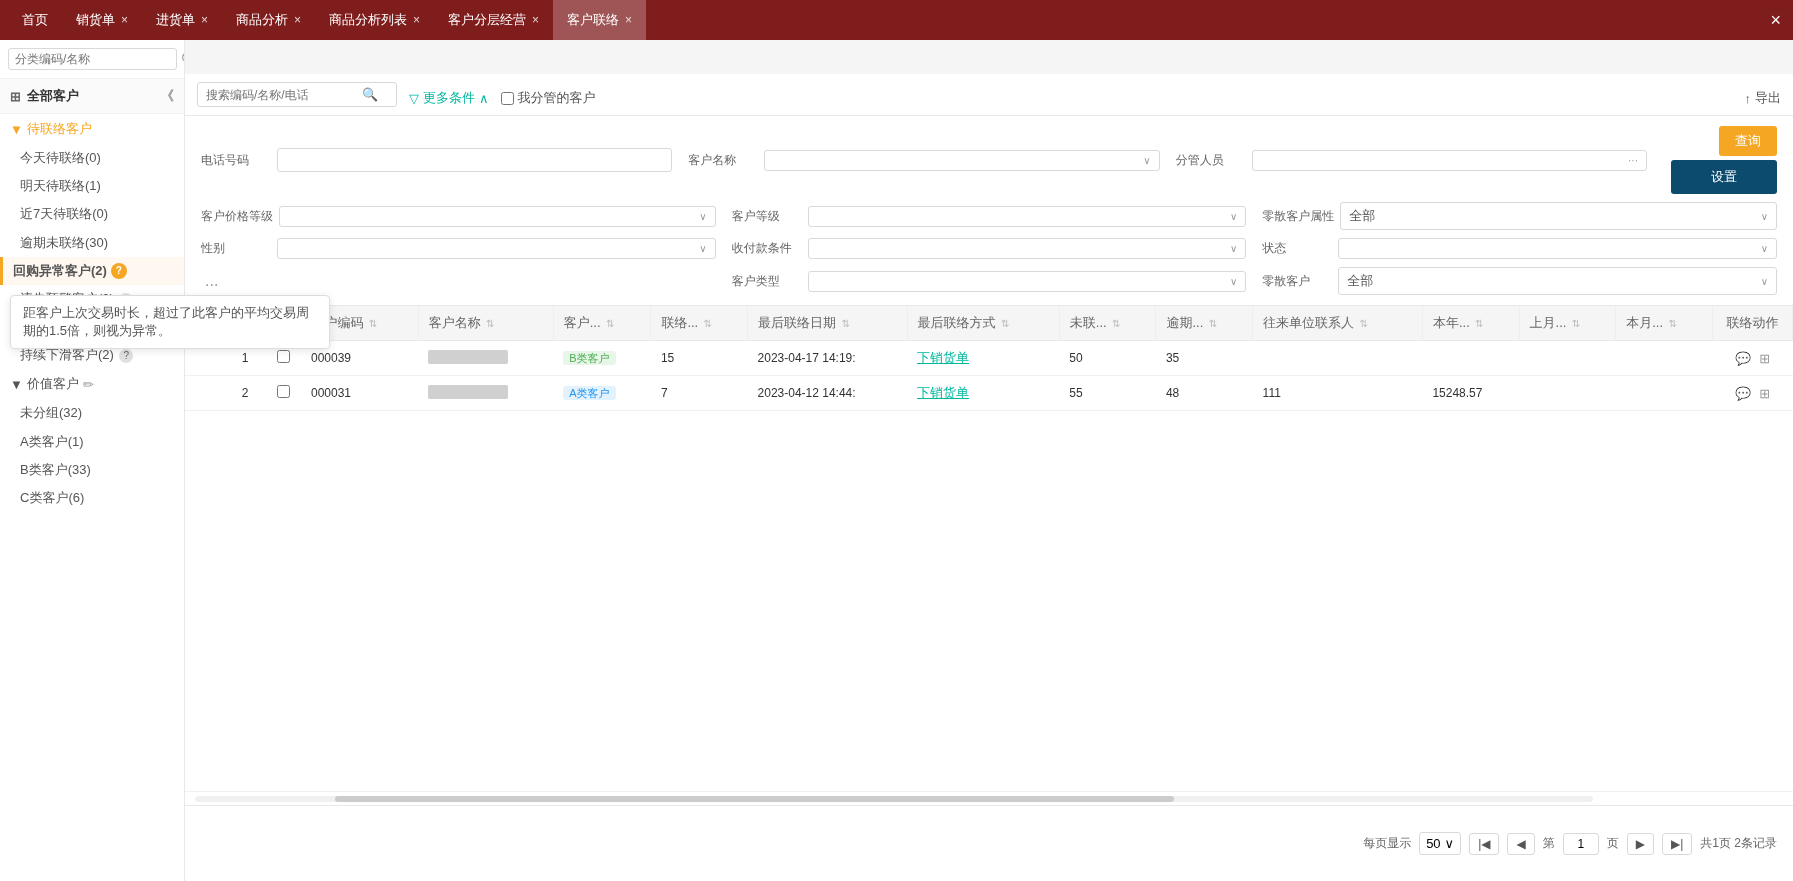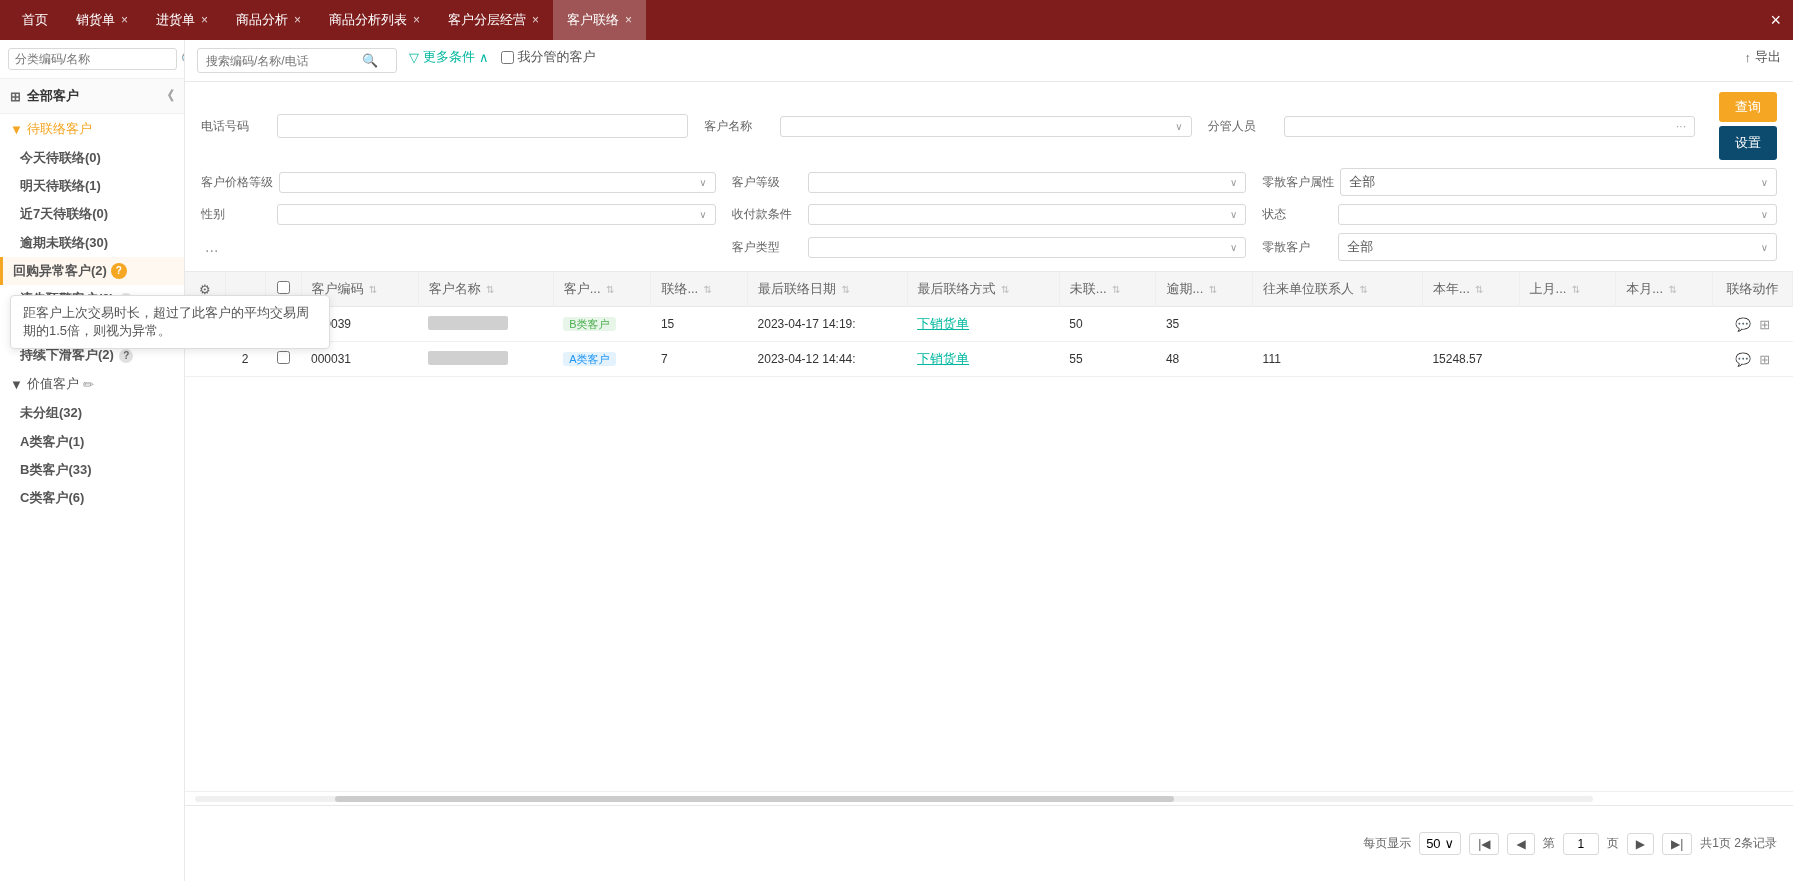--- a/index.html
+++ b/index.html
@@ -91,21 +91,20 @@
       font-size: 12px;
       cursor: pointer;
     }
     .sidebar-group-title .arrow { margin-right: 4px; }
     .sidebar-item {
       padding: 5px 10px 5px 20px;
       color: #555;
       cursor: pointer;
       font-size: 12px;
       line-height: 1.4;
-      font-weight: bold;
     }
     .sidebar-item-special {
       padding: 5px 10px 5px 10px;
       color: #555;
       cursor: pointer;
       font-size: 12px;
       background: #fff8f0;
       border-left: 3px solid #f5a623;
       font-weight: bold;
       display: flex;
@@ -144,23 +143,24 @@
       flex-direction: column;
       overflow: hidden;
     }
 
     
     .filter-toolbar {
       background: white;
       border-bottom: 1px solid #e8e8e8;
       padding: 8px 12px;
       display: flex;
-      align-items: flex-start;
+      align-items: flex-end;
       gap: 12px;
       flex-wrap: wrap;
+      margin-top: 34px;
     }
     .search-box {
       display: flex;
       align-items: center;
       border: 1px solid #d9d9d9;
       border-radius: 3px;
       padding: 4px 8px;
       gap: 6px;
       min-width: 200px;
     }
@@ -248,20 +248,21 @@
     }
     .query-btn {
       background: #f5a623;
       color: white;
       border: none;
       border-radius: 3px;
       padding: 6px 16px;
       cursor: pointer;
       font-size: 13px;
       white-space: nowrap;
+      margin-left: 48px;
     }
     .settings-btn {
       background: #0c4a6e;
       color: white;
       border: none;
       border-radius: 3px;
       padding: 8px 16px;
       cursor: pointer;
       font-size: 13px;
       white-space: nowrap;

